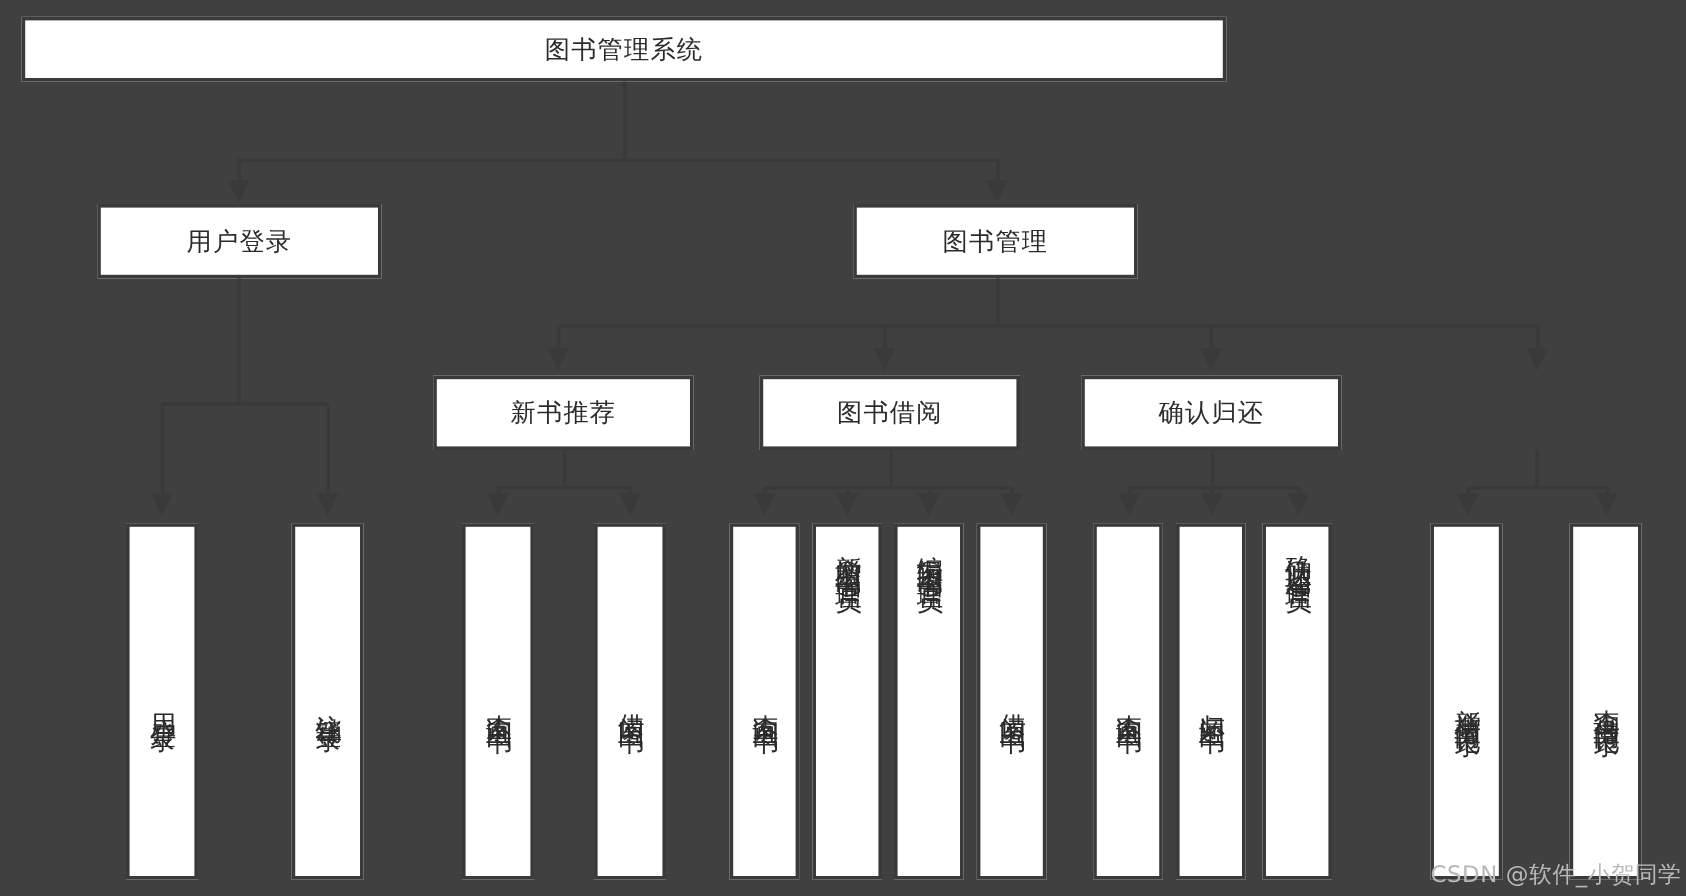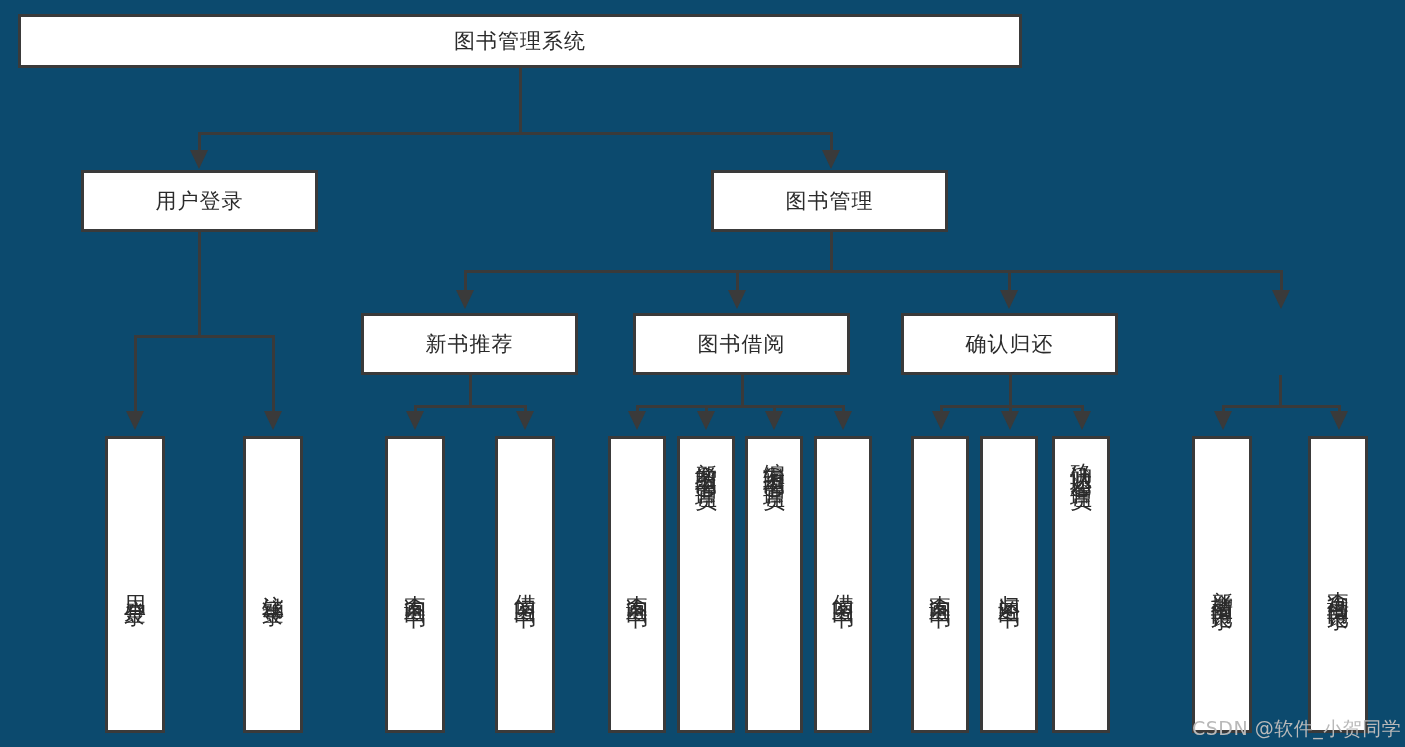--- a/index.html
+++ b/index.html
@@ -7,21 +7,21 @@
     padding: 0;
     background: #ffffff;
   }
   body {
     font-family: "DejaVu Sans", "Liberation Sans", sans-serif;
   }
   #canvas {
     position: relative;
     width: 1405px;
     height: 747px;
-    background: #0c4a6e;
+    background: #404040;
     overflow: hidden;
   }
   
   .node {
     position: absolute;
     box-sizing: border-box;
     border: 3px solid #3a3a3a;
     background: #ffffff;
     display: flex;
     align-items: center;

